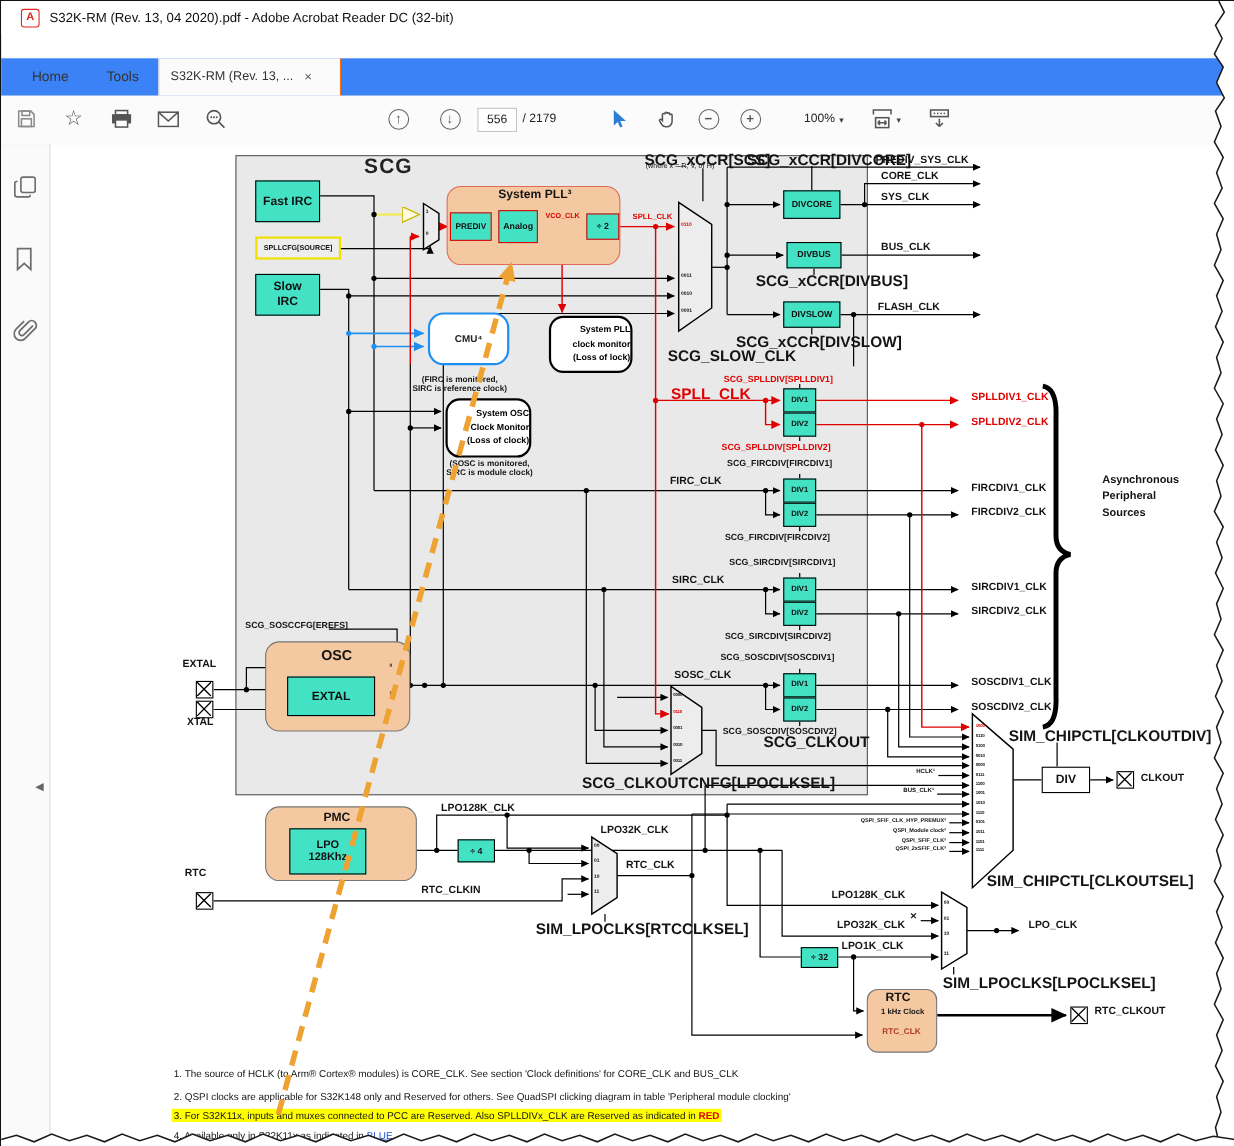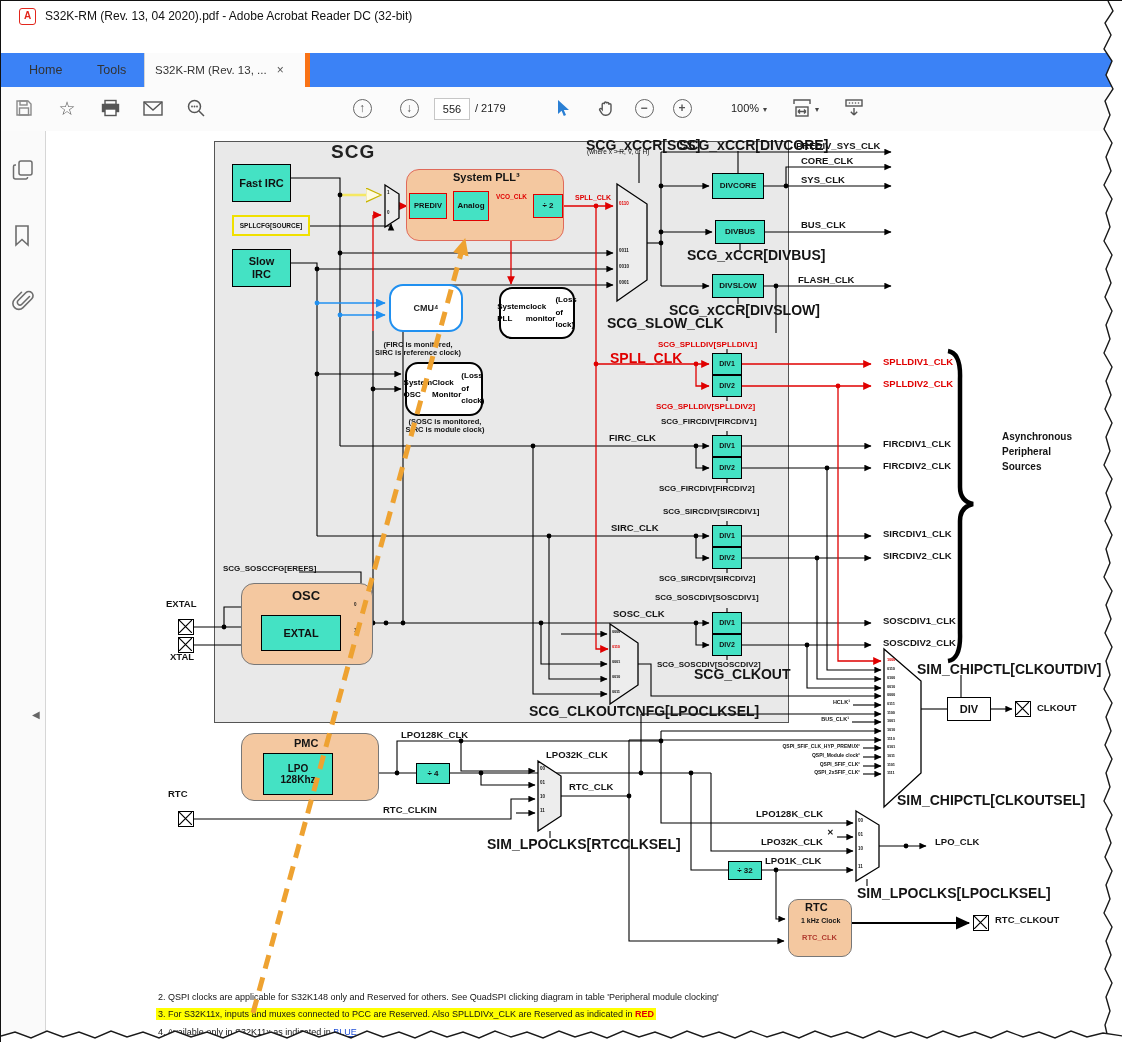--- a/index.html
+++ b/index.html
@@ -9,21 +9,21 @@
   .titlebar{position:absolute;left:0;top:0;width:100%;height:30px;background:#fff;display:flex;align-items:center}
   .pdficon{width:15px;height:15px;margin-left:18px;border:1.4px solid #e2261c;border-radius:3px;
            color:#e2261c;font:bold 10px/13px "Liberation Sans",sans-serif;text-align:center;background:#fff}
   .titletext{margin-left:9px;font-size:12px;color:#111}
   .menubar{position:absolute;left:0;top:30px;width:100%;height:22px;background:#fff;display:flex;align-items:center;gap:0}
   .menuitem{font-size:11.5px;color:#202020;padding:0 11px}
   .menuitem:first-child{padding-left:7px}
   .tabbar{position:absolute;left:0;top:52px;width:100%;height:34px;background:#3b82f6;border-bottom:1px solid #d9d9d9}
   .tabitem{position:absolute;top:0;height:34px;display:flex;align-items:center;font-size:12.5px;color:#333;padding:0 14px}
   .doctab{position:absolute;left:143px;top:0;width:166px;height:34px;background:#fbfbfb;border-left:1px solid #d5d5d5;
-          border-right:5px solid #f97316;display:flex;align-items:center;font-size:11.5px;color:#333;padding:0 10px;box-sizing:border-box}
+          border-right:1px solid #f97316;display:flex;align-items:center;font-size:11.5px;color:#333;padding:0 10px;box-sizing:border-box}
   .doctab .x{margin-left:10px;color:#555;font-size:12px}
   .toolbar{position:absolute;left:0;top:86px;width:100%;height:44px;background:#fbfbfb;border-bottom:1px solid #cfcfcf}
   .tbtn{position:absolute;top:8px;width:26px;height:26px;display:flex;align-items:center;justify-content:center;color:#555}
   .circle{border:1.6px solid #666;border-radius:50%;width:17px;height:17px;display:flex;align-items:center;justify-content:center;
           font-size:12px;color:#555;font-weight:bold}
   .pagebox{position:absolute;left:433px;top:11px;width:34px;height:20px;border:1px solid #c6c6c6;background:#fff;
            font-size:11px;color:#222;text-align:center;line-height:20px}
   .pagetotal{position:absolute;left:474px;top:15px;font-size:11px;color:#222}
   .zoomlvl{position:absolute;left:730px;top:15px;font-size:11px;color:#222}
   .caret{position:absolute;top:18px;font-size:8px;color:#444}
@@ -42,21 +42,21 @@
   .s55{font-size:5.5px}.s5{font-size:5px}.s45{font-size:4.5px}.s4{font-size:4px;letter-spacing:-0.2px}
   .red{color:#e00000}.blue{color:#1f4fd8}
   .big{font-size:19px;letter-spacing:1px;color:#222}
   
   .bx{position:absolute;box-sizing:border-box;border:1.3px solid #000;background:#44e2c4;display:flex;align-items:center;
       justify-content:center;text-align:center;font:bold 8px/1.15 "Liberation Sans",sans-serif;color:#111;z-index:3}
   .rb{border-color:#e00000}
   .salmon{position:absolute;box-sizing:border-box;background:#f4c8a0;border:1.4px solid #777;border-radius:13px;z-index:2}
   .pllc{border-color:#e06a5a}
   .mon{position:absolute;box-sizing:border-box;background:#fff;border:2.3px solid #000;border-radius:13px;z-index:3;
-       display:flex;flex-direction:row;align-items:center;justify-content:center;font:bold 8px/1.55 "Liberation Sans",sans-serif}
+       display:flex;flex-direction:column;align-items:flex-end;justify-content:center;font:bold 8px/1.55 "Liberation Sans",sans-serif}
   .cmu{position:absolute;box-sizing:border-box;background:#fff;border:2.4px solid #2090f0;border-radius:14px;z-index:3;
        display:flex;align-items:center;justify-content:center;font:bold 9px "Liberation Sans",sans-serif;color:#222}
   .ybox{position:absolute;box-sizing:border-box;border:2px solid #f0e000;background:#eee;z-index:3;display:flex;
         align-items:center;justify-content:center;font:bold 6.5px "Liberation Sans",sans-serif;color:#111}
   .pad{position:absolute;width:16px;height:16px;box-sizing:border-box;border:1.3px solid #000;background:#fff;z-index:3}
   .pad svg{display:block}
   .whitebx{background:#fff;font:bold 11px "Liberation Sans",sans-serif}
   .foot{position:absolute;font:normal 9px "Liberation Sans",sans-serif;color:#141414;white-space:nowrap;z-index:4}
   .hl{background:#ffff00;padding:1px 2px}
   .torn{position:absolute;z-index:9;pointer-events:none}
@@ -587,20 +587,21 @@
   <span class="lb s4" style="left:886px;top:770px">1111</span>
   <span class="lb s45" style="left:539px;top:766px">00</span>
   <span class="lb s45" style="left:539px;top:780px">01</span>
   <span class="lb s45" style="left:539px;top:794px">10</span>
   <span class="lb s45" style="left:539px;top:808px">11</span>
   <span class="lb s45" style="left:857px;top:818px">00</span>
   <span class="lb s45" style="left:857px;top:832px">01</span>
   <span class="lb s45" style="left:857px;top:846px">10</span>
   <span class="lb s45" style="left:857px;top:864px">11</span>
 
+  <div class="foot" style="left:157px;top:970px">1. The source of HCLK (to Arm® Cortex® modules) is CORE_CLK. See section 'Clock definitions' for CORE_CLK and BUS_CLK</div>
   <div class="foot" style="left:157px;top:991px">2. QSPI clocks are applicable for S32K148 only and Reserved for others. See QuadSPI clicking diagram in table 'Peripheral module clocking'</div>
   <div class="foot" style="left:155px;top:1008px">
     <span class="hl"><span>3. For S32K11x, inputs and muxes connected to PCC are Reserved. Also SPLLDIVx_CLK are Reserved as indicated in </span><span class="red" style="font-weight:bold">RED</span></span>
   </div>
   <div class="foot" style="left:157px;top:1026px">
     <span>4. Available only in S32K11x as indicated in </span><span class="blue" style="text-decoration:underline">BLUE</span>
   </div>
 
   <svg class="wires" width="1122" height="1042" style="z-index:6">
     <path d="M252 1012 L464 238" stroke="#eea231" stroke-width="5" stroke-dasharray="14 9" fill="none" marker-end="url(#ao)"></path>

